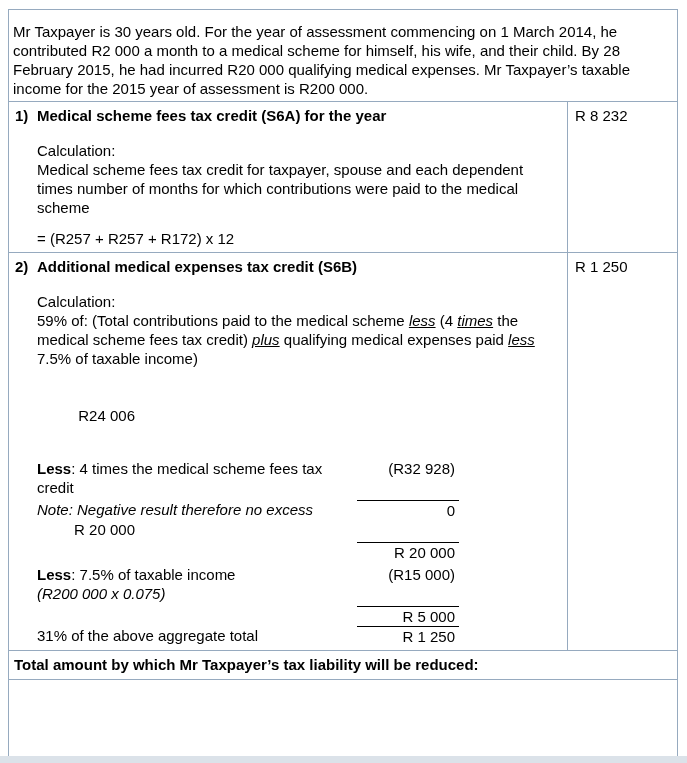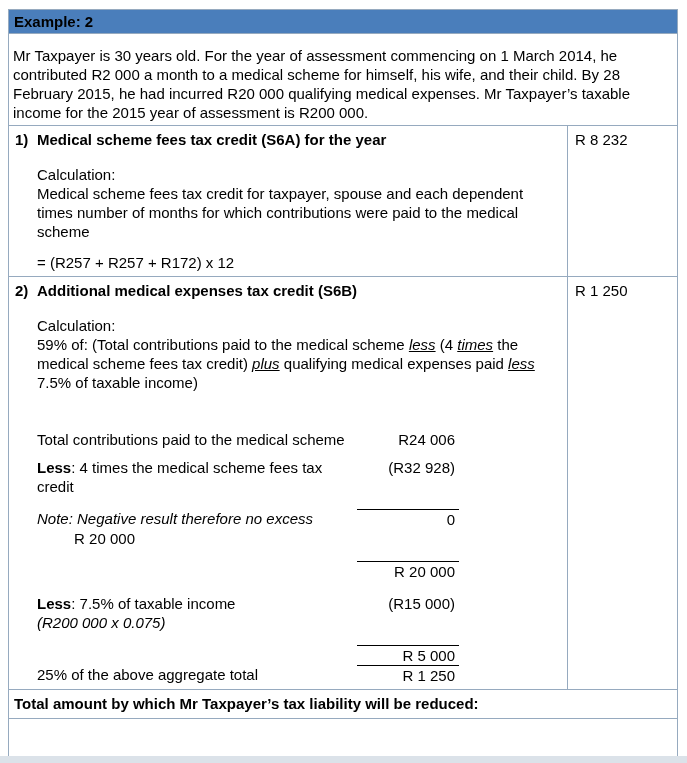--- a/index.html
+++ b/index.html
@@ -41,38 +41,35 @@
   .sp38{height:38px;}
   .bold{font-weight:bold;}
   .ital{font-style:italic;}
   .iu{font-style:italic;text-decoration:underline;}
   
   .statement{margin-left:24px;width:422px;}
   .st-line{display:flex;align-items:flex-start;}
   .st-label{flex:1;padding-right:4px;}
   .st-amount{width:102px;flex:0 0 102px;text-align:right;padding-right:4px;}
   .st-amount.rule{border-top:1px solid #000;}
-  .gap-above{margin-top:9px;}
-  .gap-small{margin-top:13px;}
+  .gap-above{margin-top:34px;}
+  .gap-small{margin-top:3px;}
   
   .total .cell-main,.total .cell-amount{font-weight:bold;}
   .total .cell-main{padding-left:5px;min-height:28px;}
   
   .note{padding:18px 8px 6px 4px;min-height:77px;}
   
   .bottom-band{position:absolute;left:0;top:756px;width:687px;height:7px;background:var(--band);}
 </style>
 </head>
 <body>
 
 <div class="doc-table">
 
-  <div class="trow">
-    <div class="hdr" style="flex:1">Example: 2</div>
-  </div>
 
   <div class="trow">
     <div class="intro">Mr Taxpayer is 30 years old. For the year of assessment commencing on 1 March 2014, he contributed R2 000 a month to a medical scheme for himself, his wife, and their child. By 28 February 2015, he had incurred R20 000 qualifying medical expenses. Mr Taxpayer’s taxable income for the 2015 year of assessment is R200 000.</div>
   </div>
 
   <div class="trow">
     <div class="cell-main">
       <div class="item-title">
         <span class="item-num">1)</span>
         <span class="item-text">Medical scheme fees tax credit (S6A) for the year</span>
@@ -92,21 +89,20 @@
         <span class="item-num">2)</span>
         <span class="item-text">Additional medical expenses tax credit (S6B)</span>
       </div>
       <div class="sp16"></div>
       <div class="indent">Calculation:</div>
       <div class="indent"><span>59% of: (Total contributions paid to the medical scheme </span><span class="iu">less</span><span> (4 </span><span class="iu">times</span><span> the medical scheme fees tax credit) </span><span class="iu">plus</span><span> qualifying medical expenses paid </span><span class="iu">less</span><span> 7.5% of taxable income)</span></div>
       <div class="sp38"></div>
 
       <div class="statement">
         <div class="st-line">
-          <span class="st-label"><span>Total contributions paid to the medical scheme</span></span>
           <span class="st-amount">R24 006</span>
         </div>
         <div class="st-line gap-above">
           <span class="st-label"><span class="bold">Less</span><span>: 4 times the medical scheme fees tax credit</span></span>
           <span class="st-amount">(R32 928)</span>
         </div>
         <div class="st-line gap-small">
           <span class="st-label ital"><span>Note: Negative result therefore no excess</span></span>
           <span class="st-amount rule">0</span>
         </div>
@@ -123,21 +119,21 @@
         </div>
         <div class="st-line">
           <span class="st-label ital"><span>(R200 000 x 0.075)</span></span>
           <span class="st-amount"></span>
         </div>
         <div class="st-line gap-small">
           <span class="st-label"></span>
           <span class="st-amount rule">R 5 000</span>
         </div>
         <div class="st-line">
-          <span class="st-label"><span>25% of the above aggregate total</span></span>
+          <span class="st-label"><span>31% of the above aggregate total</span></span>
           <span class="st-amount rule">R 1 250</span>
         </div>
       </div>
     </div>
     <div class="cell-amount">R 1 250</div>
   </div>
 
   <div class="trow total">
     <div class="cell-main">Total amount by which Mr Taxpayer’s tax liability will be reduced:</div>
   </div>

